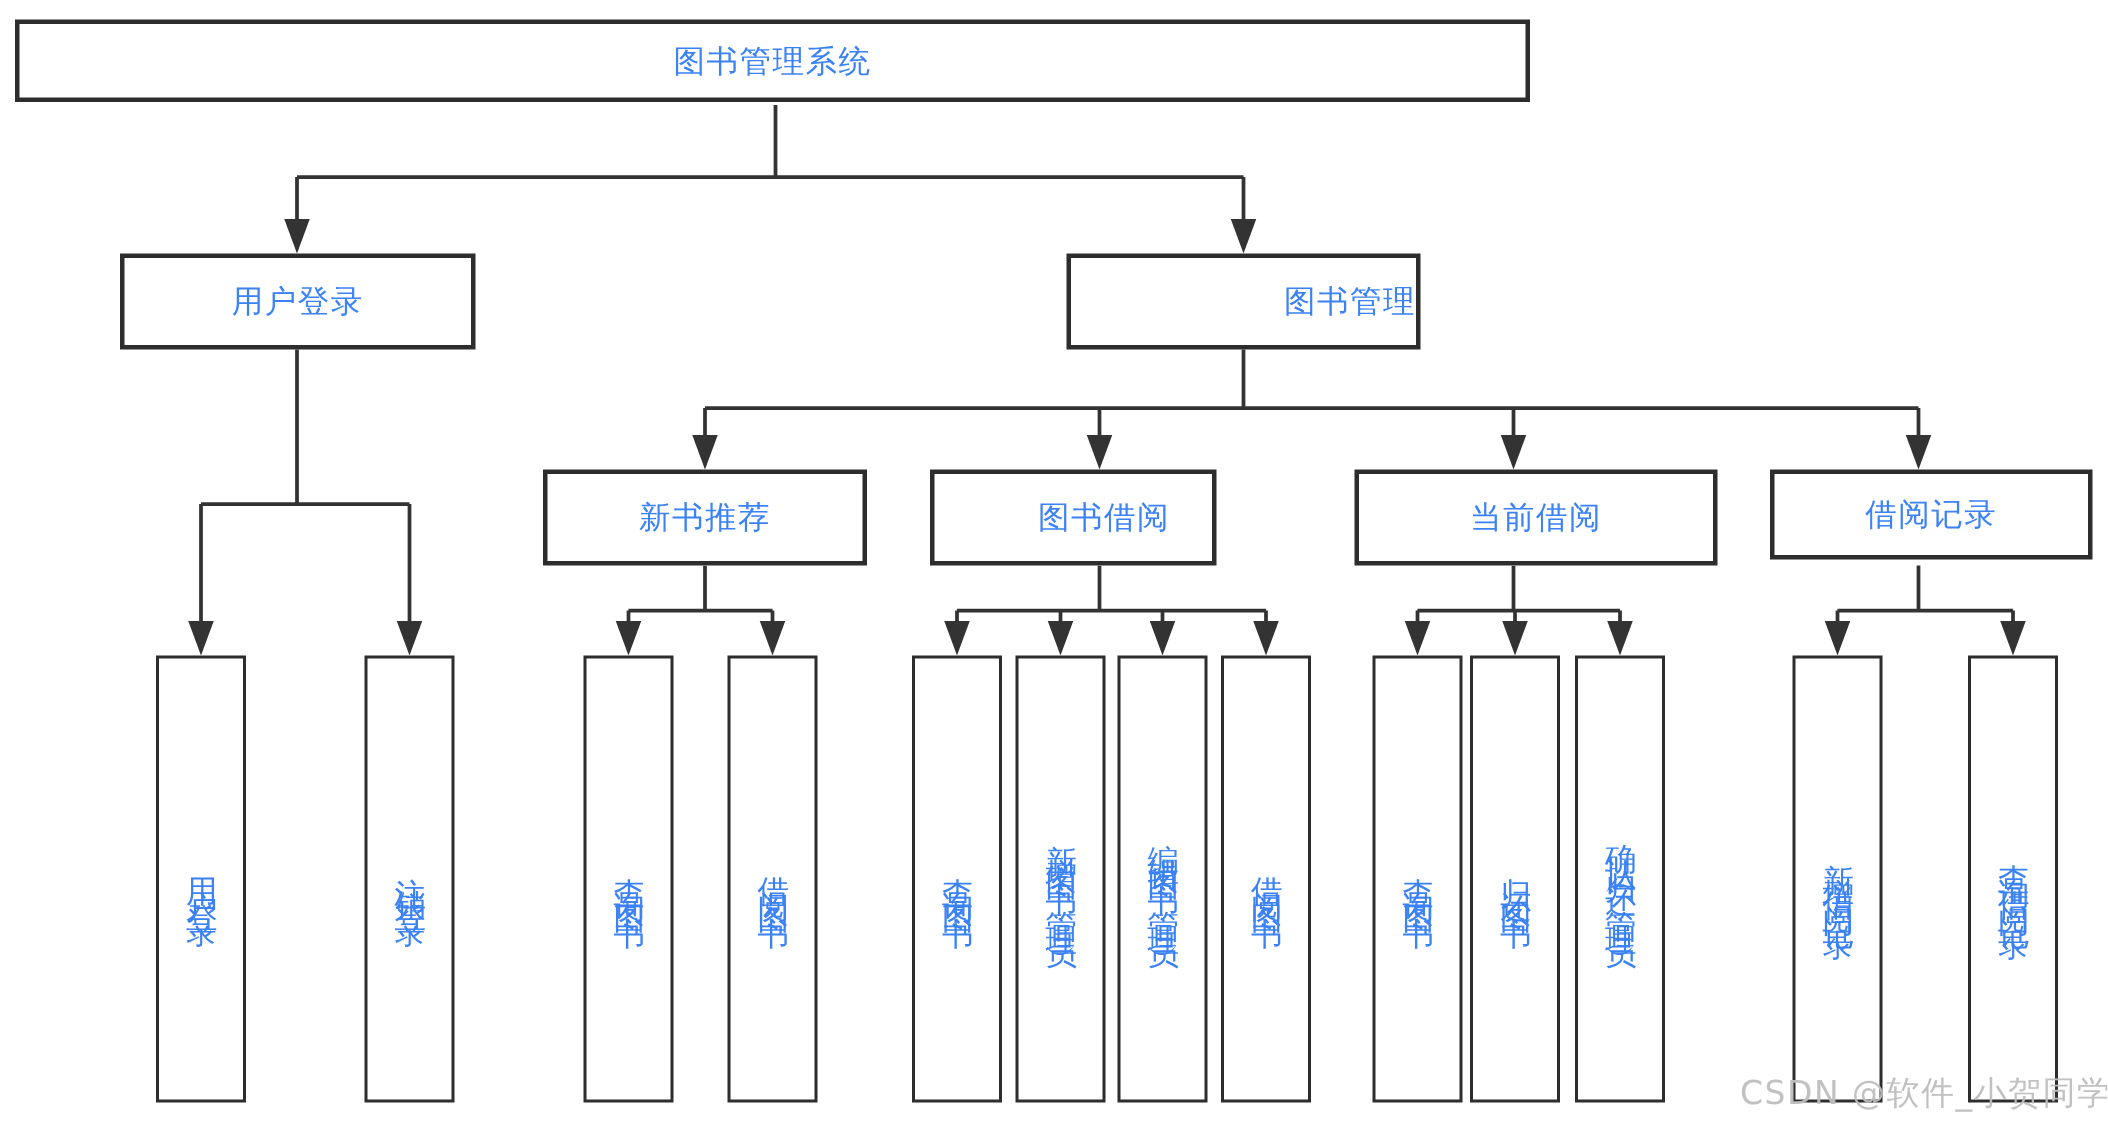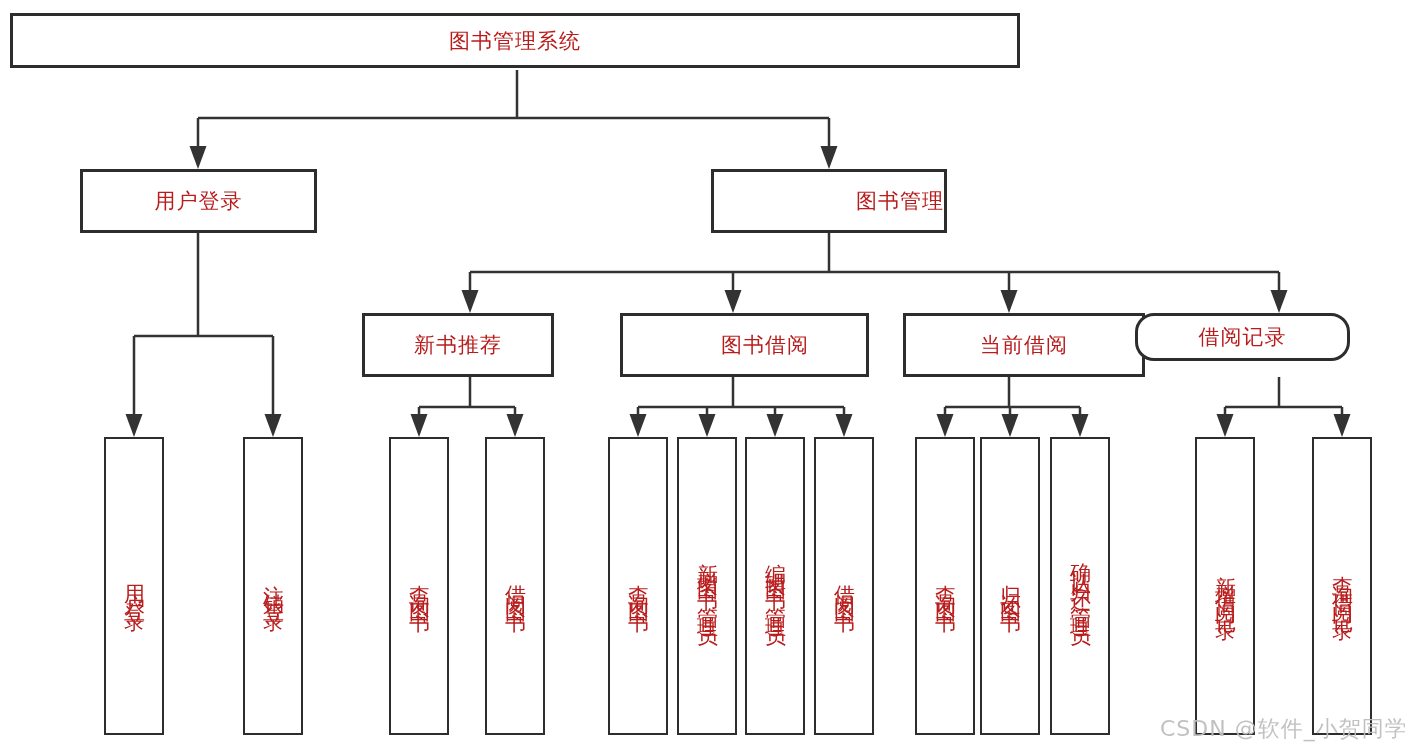--- a/index.html
+++ b/index.html
@@ -23,45 +23,45 @@
     z-index: 1;
   }
   .node {
     position: absolute;
     box-sizing: border-box;
     background: #ffffff;
     border: 3px solid #2d2d2d;
     display: flex;
     align-items: center;
     justify-content: center;
-    color: #b91c1c;
+    color: #3b82f6;
     font-size: 21px;
     letter-spacing: 1px;
     z-index: 2;
   }
   .leaf {
     border-width: 2.5px;
   }
   .vlabel {
     writing-mode: vertical-rl;
     text-orientation: mixed;
     letter-spacing: 9px;
     line-height: 1;
     white-space: nowrap;
   }
   
   .n-root   { left: 10px;   top: 13px;  width: 1010px; height: 55px; }
   
   .n-login  { left: 80px;   top: 169px; width: 237px;  height: 64px; }
   .n-mgmt   { left: 711px;  top: 169px; width: 236px;  height: 64px; justify-content: flex-end; }
   
-  .n-rec    { left: 362px;  top: 313px; width: 192px;  height: 64px; }
-  .n-borrow { left: 620px;  top: 313px; width: 249px;  height: 64px; padding-left: 41px; }
+  .n-rec    { left: 362px;  top: 313px; width: 216px;  height: 64px; }
+  .n-borrow { left: 620px;  top: 313px; width: 191px;  height: 64px; padding-left: 41px; }
   .n-cur    { left: 903px;  top: 313px; width: 242px;  height: 64px; }
-  .n-rec2   { left: 1135px; top: 313px; width: 215px;  height: 48px; border-radius: 19px; }
+  .n-rec2   { left: 1180px; top: 313px; width: 215px;  height: 60px; }
   
   .lf { top: 437px; width: 60px; height: 298px; }
   .lf-a1 { left: 104px; }
   .lf-a2 { left: 243px; }
   .lf-b1 { left: 389px; }
   .lf-b2 { left: 485px; }
   .lf-c1 { left: 608px; }
   .lf-c2 { left: 677px; }
   .lf-c3 { left: 745px; }
   .lf-c4 { left: 814px; }

